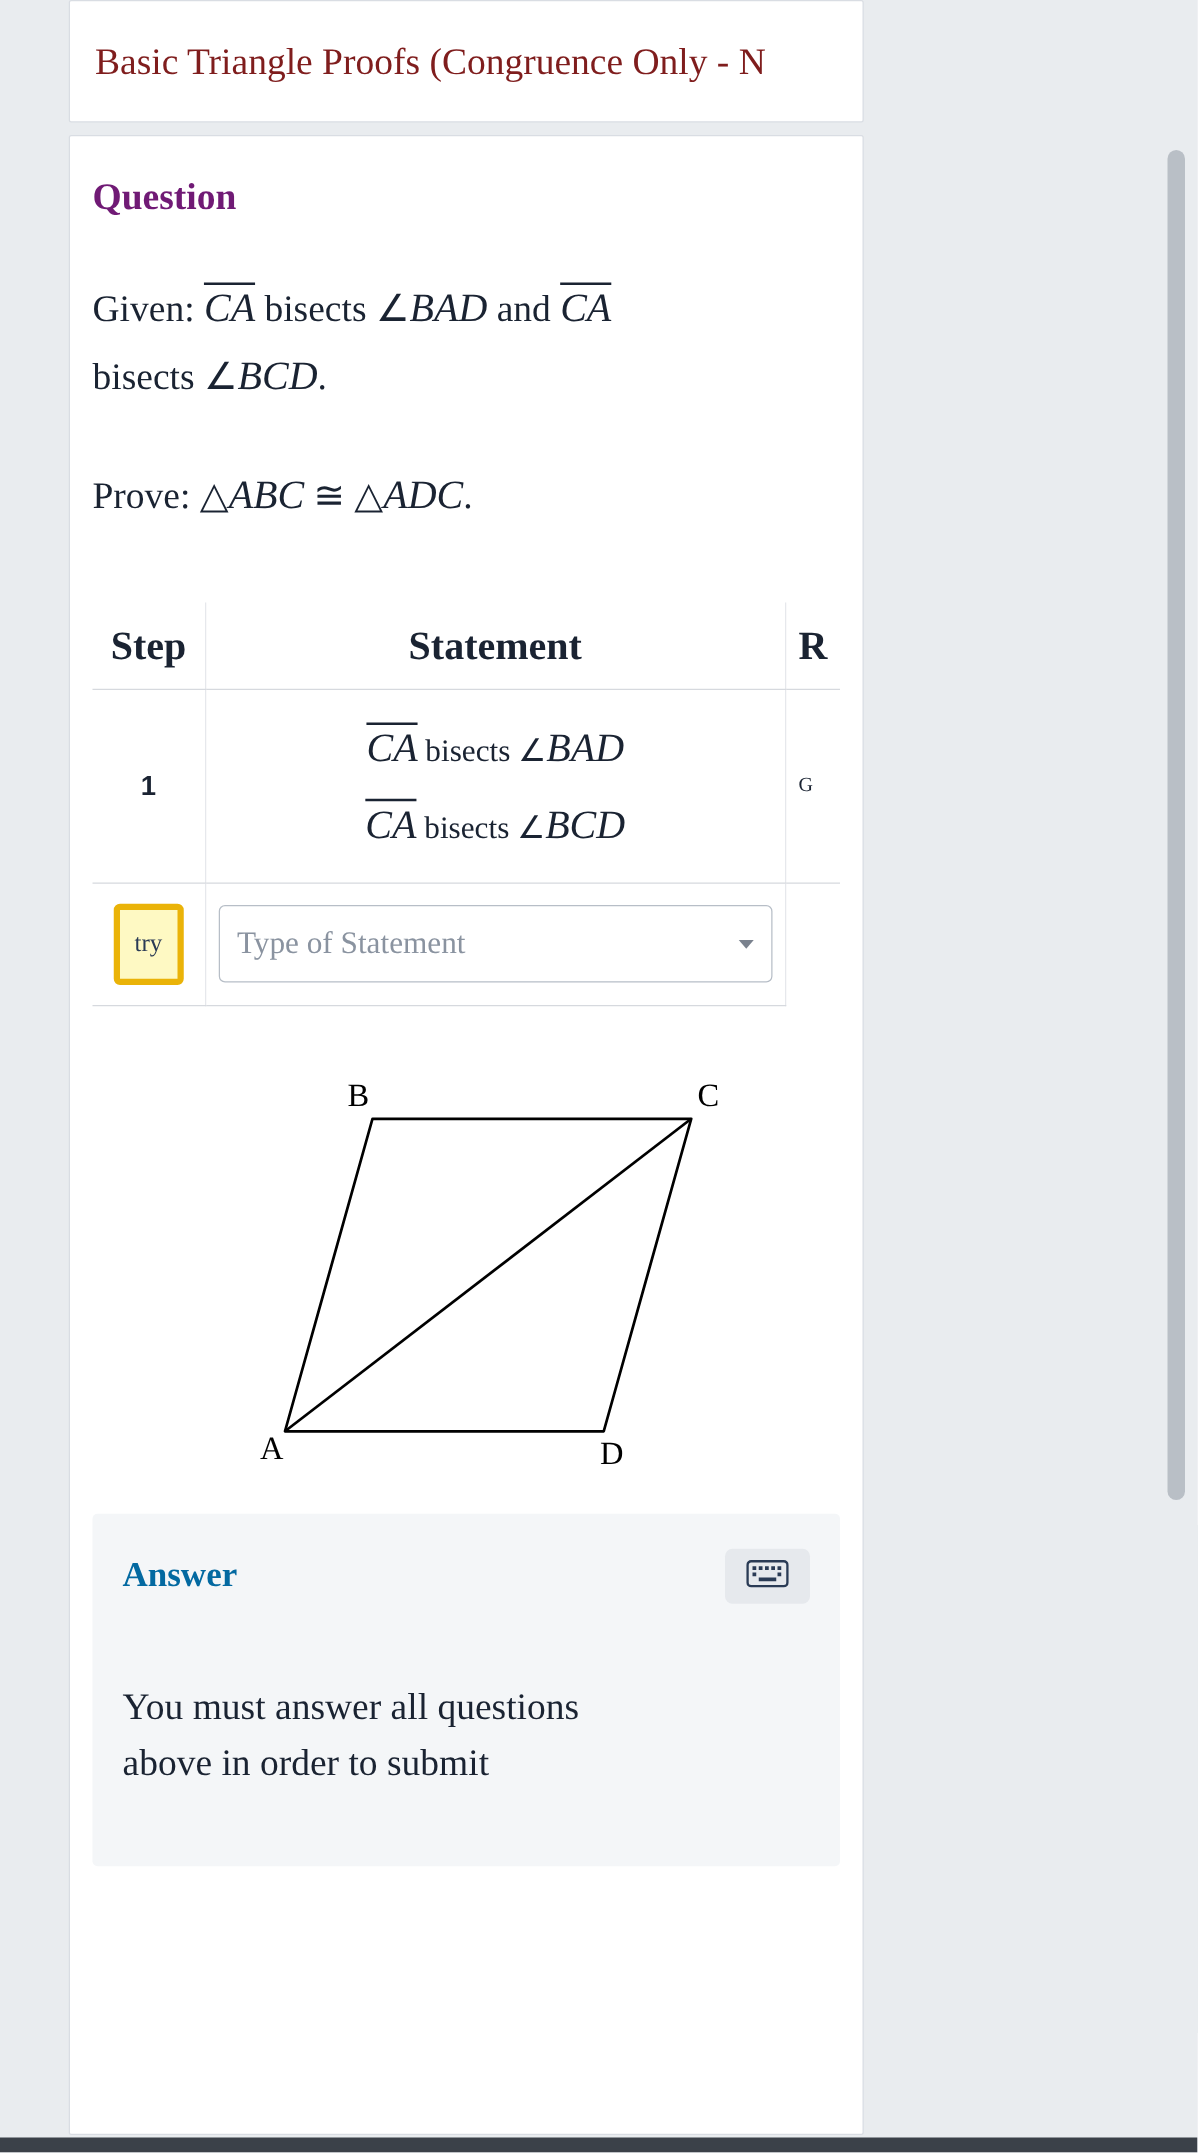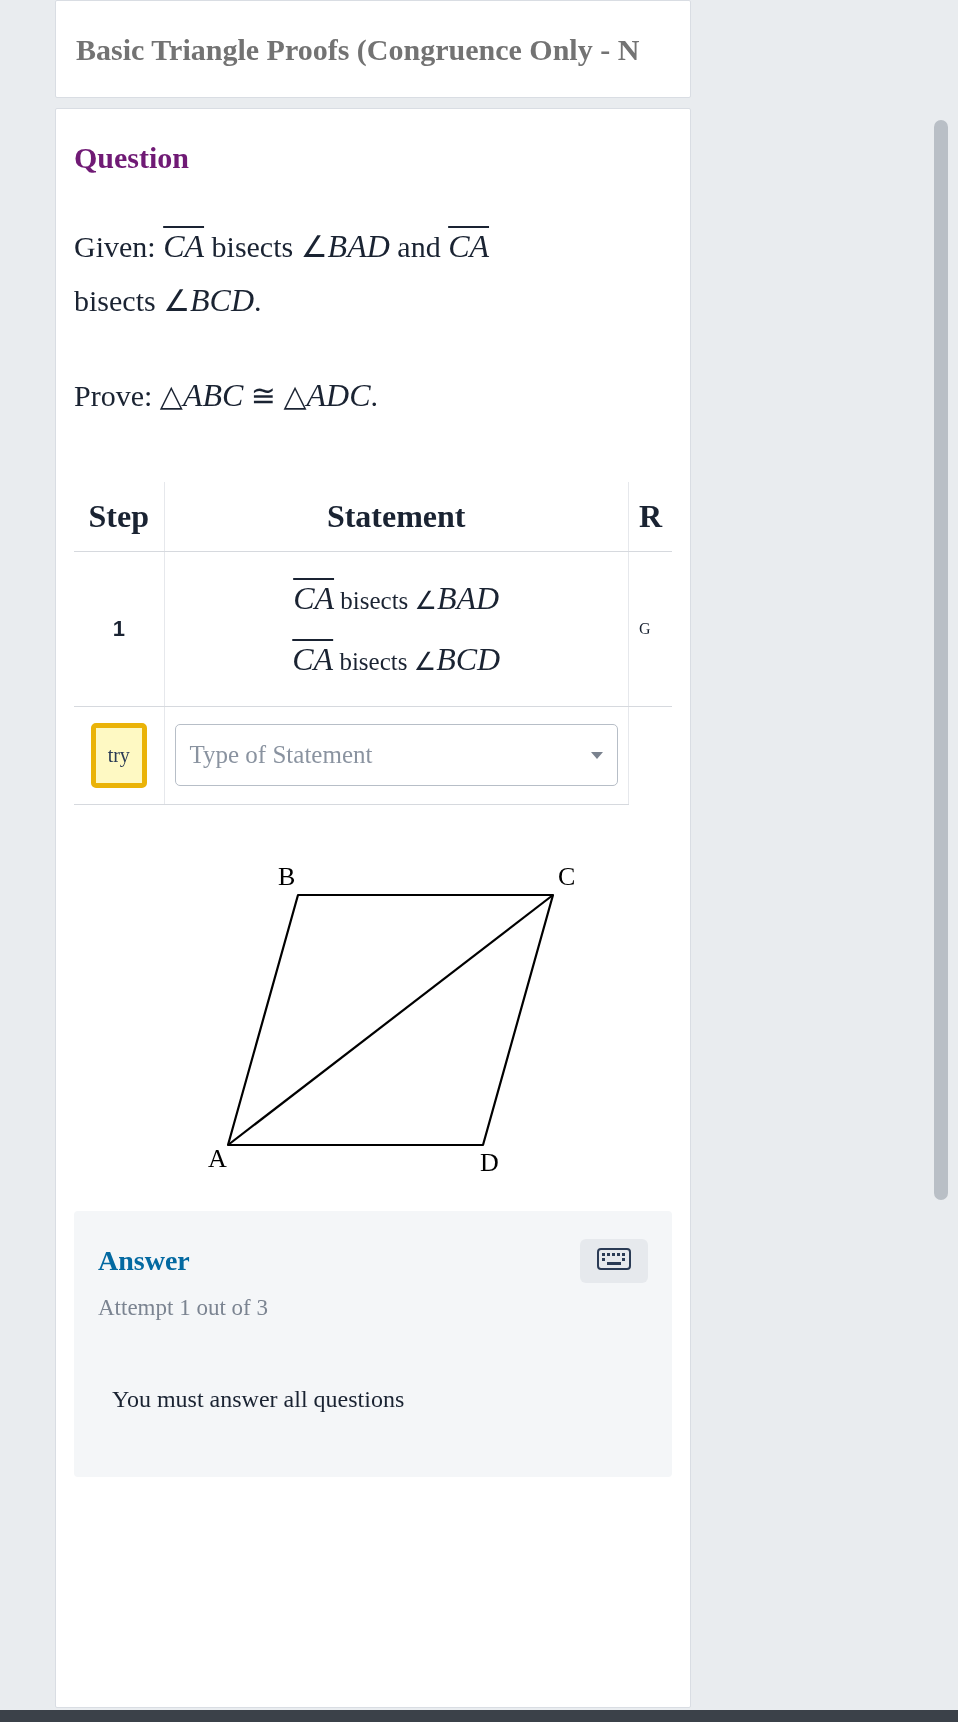--- a/index.html
+++ b/index.html
@@ -30,23 +30,23 @@
     position: absolute;
     left: 55px;
     top: 0;
     width: 636px;
     padding: 32px 20px 30px 20px;
     overflow: hidden;
     white-space: nowrap;
   }
   .title-text {
     font-family: Georgia, serif;
-    font-weight: 700;
+    font-weight: 400;
     font-size: 30px;
-    color: #737373;
+    color: #7f1d1d;
   }
   .main-card {
     position: absolute;
     left: 55px;
     top: 108px;
     width: 636px;
     height: 1600px;
     padding: 0;
     overflow: hidden;
   }
@@ -201,24 +201,23 @@
   }
   .attempt{
     margin-top:12px;
     font-family: Georgia, serif;
     font-size:23px;
     color:#7b8491;
   }
   .must-answer{
     margin-top:60px;
     font-family: Georgia, serif;
-    font-size:24px;
+    font-size:30px;
     color:#1a2332;
     line-height:1.5;
-    margin-left:14px;
   }
   
   .scrollbar-track{
     position:absolute;
     right:10px;
     top:0;
     width:16px;
     height:1722px;
   }
   .scrollbar-thumb{
@@ -332,22 +331,22 @@
               <rect x="15" y="5" width="3" height="3" fill="#2a3b55"></rect>
               <rect x="20" y="5" width="3" height="3" fill="#2a3b55"></rect>
               <rect x="25" y="5" width="3" height="3" fill="#2a3b55"></rect>
               <rect x="5" y="10" width="3" height="3" fill="#2a3b55"></rect>
               <rect x="25" y="10" width="3" height="3" fill="#2a3b55"></rect>
               <rect x="10" y="14" width="14" height="3" fill="#2a3b55"></rect>
             </svg>
           </span>
         </div>
       </div>
-      <div class="attempt">Attempt 1 out of 3</div>
       <div class="must-answer">You must answer all questions</div>
+      <div class="must-answer" style="margin-top:0">above in order to submit</div>
     </div>
 
   </div>
 
   <div class="scrollbar-track">
     <div class="scrollbar-thumb"></div>
   </div>
 
   <div class="bottom-bar"></div>
 

